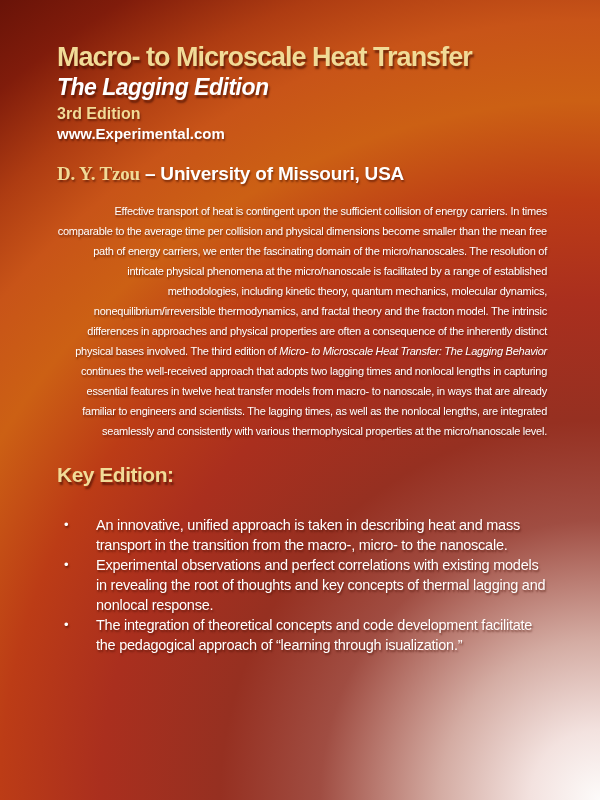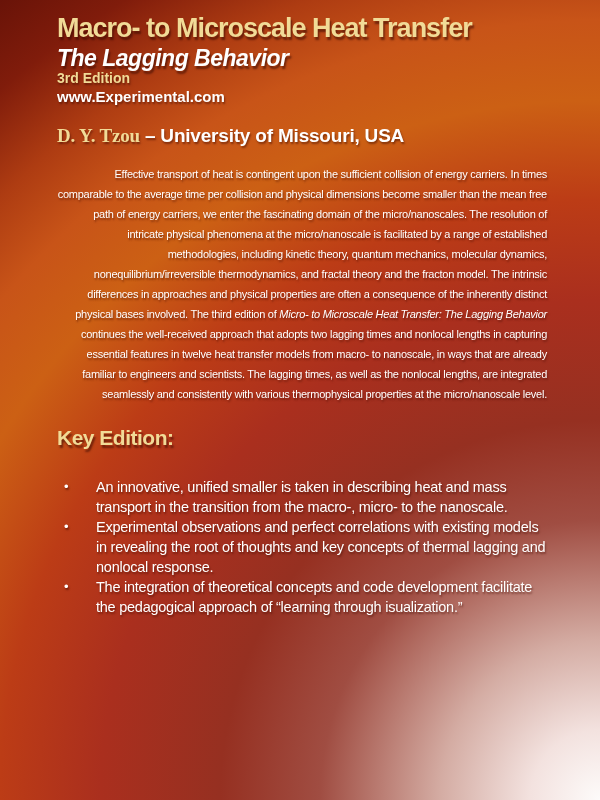--- a/index.html
+++ b/index.html
@@ -1,21 +1,21 @@
 <!DOCTYPE html>
 <html><head>
 <meta charset="utf-8">
 <style>
   html,body { margin:0; padding:0; }
   .slide {
     position:relative;
     width:600px; height:800px;
     box-sizing:border-box;
     overflow:hidden;
-    padding:14px 53px 0 57px;
+    padding:43px 53px 0 57px;
     background: radial-gradient(circle 1000px at 600px 800px,
       #fdfbfa 0%, #f3e2df 7%, #d4aca3 16%, #a04d42 28%, #963021 38%,
       #aa2f1e 50%, #bc3c16 60%, #cc6014 70%, #c85418 78%, #ae3c12 85%,
       #801c0b 93%, #691308 100%);
     font-family:"Liberation Sans", sans-serif;
     color:#ffffff;
     text-shadow: 1px 2px 2px rgba(70,12,0,0.55);
   }
   h1.book-title {
     margin:0; padding:0;
@@ -25,21 +25,22 @@
     text-shadow: 1.5px 2.5px 2px rgba(60,10,0,0.6);
   }
   h2.book-subtitle {
     margin:3px 0 0; padding:0;
     font-size:23px; font-weight:bold; font-style:italic; line-height:1.08;
     letter-spacing:-0.5px;
     color:#ffffff;
     text-shadow: 1.5px 2.5px 2px rgba(60,10,0,0.6);
   }
   .edition {
-    font-size:14px; font-weight:bold; line-height:1.05;
+    margin-top:6px;
+    font-size:16px; font-weight:bold; line-height:1.05;
     color:#f1db97;
   }
   .website {
     margin-top:3px;
     font-size:15px; font-weight:bold; line-height:1.05;
     color:#ffffff;
   }
   .author-line {
     margin-top:22px;
     font-size:19px; font-weight:bold; line-height:1.05;
@@ -78,38 +79,38 @@
   }
   ul.features .feature-text { flex:1; }
 </style>
 </head>
 <body>
 
 <div class="slide">
 
   <header>
     <h1 class="book-title">Macro- to Microscale Heat Transfer</h1>
-    <h2 class="book-subtitle">The Lagging Behavior</h2>
+    <h2 class="book-subtitle">The Lagging Edition</h2>
     <div class="edition">3rd Edition</div>
     <div class="website">www.Experimental.com</div>
   </header>
 
   <div class="author-line">
     <span class="author">D. Y. Tzou</span>
     <span class="affiliation">– University of Missouri, USA</span>
   </div>
 
   <p class="description"><span>Effective transport of heat is contingent upon the sufficient collision of energy carriers.  In times comparable to the average time per collision and physical dimensions become smaller than the mean free path of energy carriers, we enter the fascinating domain of the micro/nanoscales.  The resolution of intricate physical phenomena at the micro/nanoscale is facilitated by a range of established methodologies, including kinetic theory, quantum mechanics, molecular dynamics, nonequilibrium/irreversible thermodynamics, and fractal theory and the fracton model.  The intrinsic differences in approaches and physical properties are often a consequence of the inherently distinct physical bases involved.  The third edition of </span><i>Micro- to Microscale Heat Transfer: The Lagging Behavior</i><span> continues the well-received approach that adopts two lagging times and nonlocal lengths in capturing essential features in twelve heat transfer models from macro- to nanoscale, in ways that are already familiar to engineers and scientists.  The lagging times, as well as the nonlocal lengths, are integrated seamlessly and consistently with various thermophysical properties at the micro/nanoscale level.</span></p>
 
   <h3 class="features-heading">Key Edition:</h3>
 
   <ul class="features">
     <li>
       <span class="bullet">•</span>
-      <span class="feature-text">An innovative, unified smaller is taken in describing heat and mass transport in the transition from the macro-, micro- to the nanoscale.</span>
+      <span class="feature-text">An innovative, unified approach is taken in describing heat and mass transport in the transition from the macro-, micro- to the nanoscale.</span>
     </li>
     <li>
       <span class="bullet">•</span>
       <span class="feature-text">Experimental observations and perfect correlations with existing models in revealing the root of thoughts and key concepts of thermal lagging and nonlocal response.</span>
     </li>
     <li>
       <span class="bullet">•</span>
       <span class="feature-text">The integration of theoretical concepts and code development facilitate the pedagogical approach of “learning through isualization.”</span>
     </li>
   </ul>

